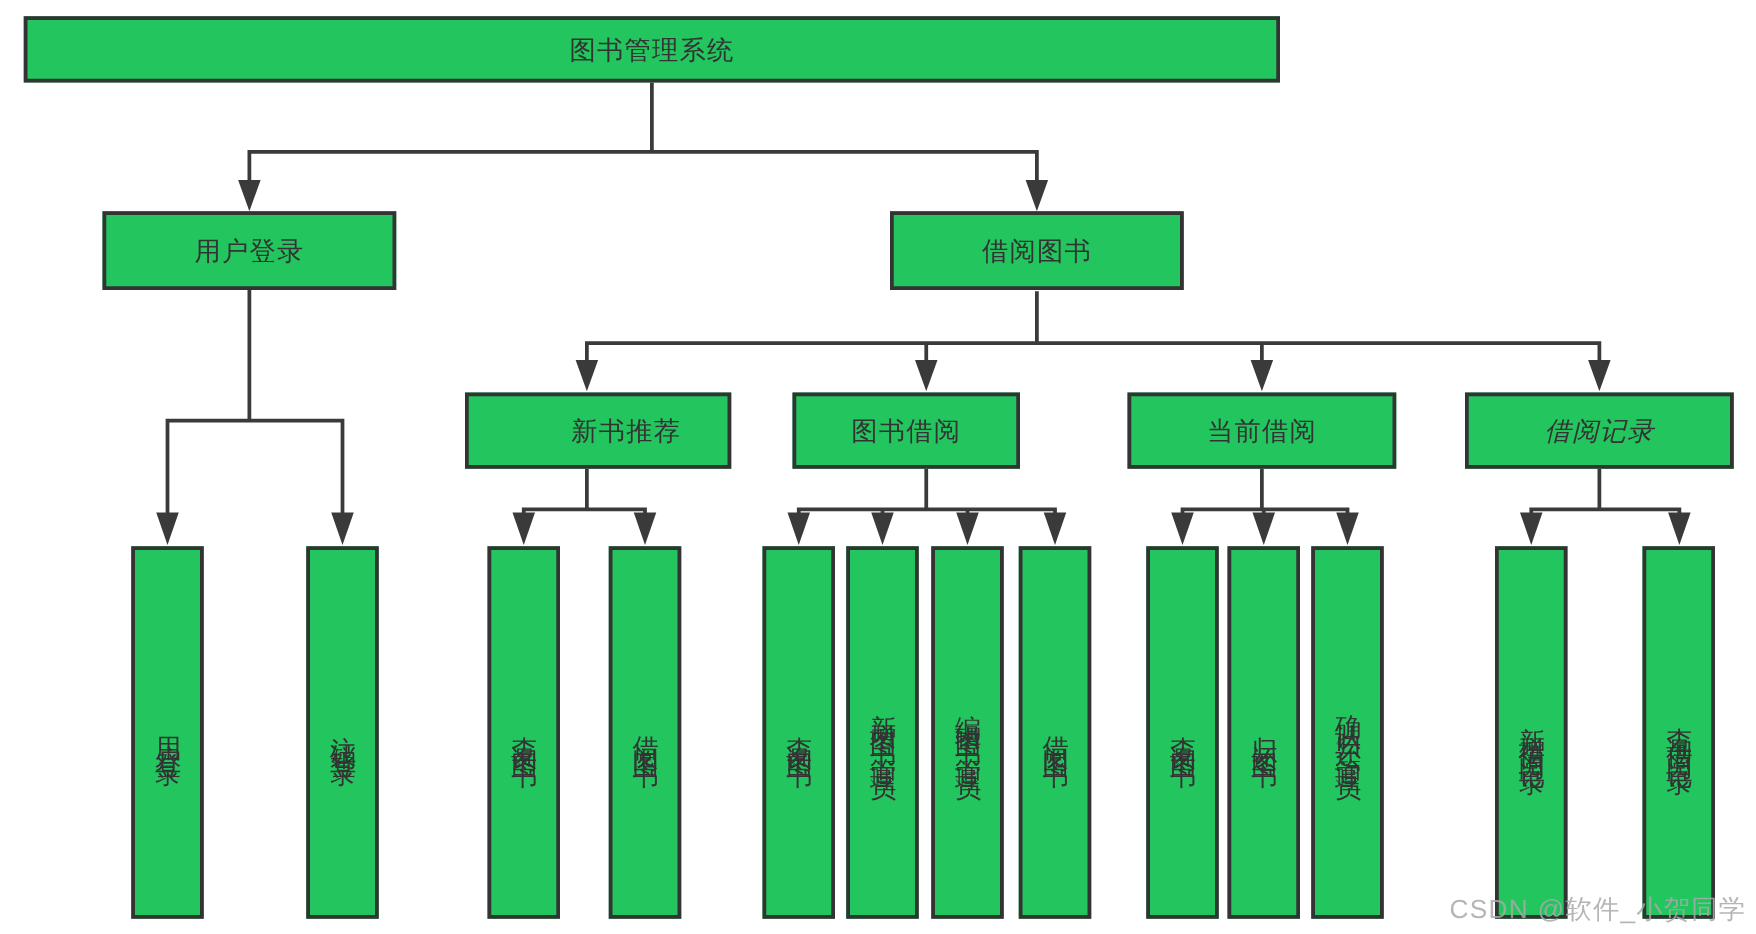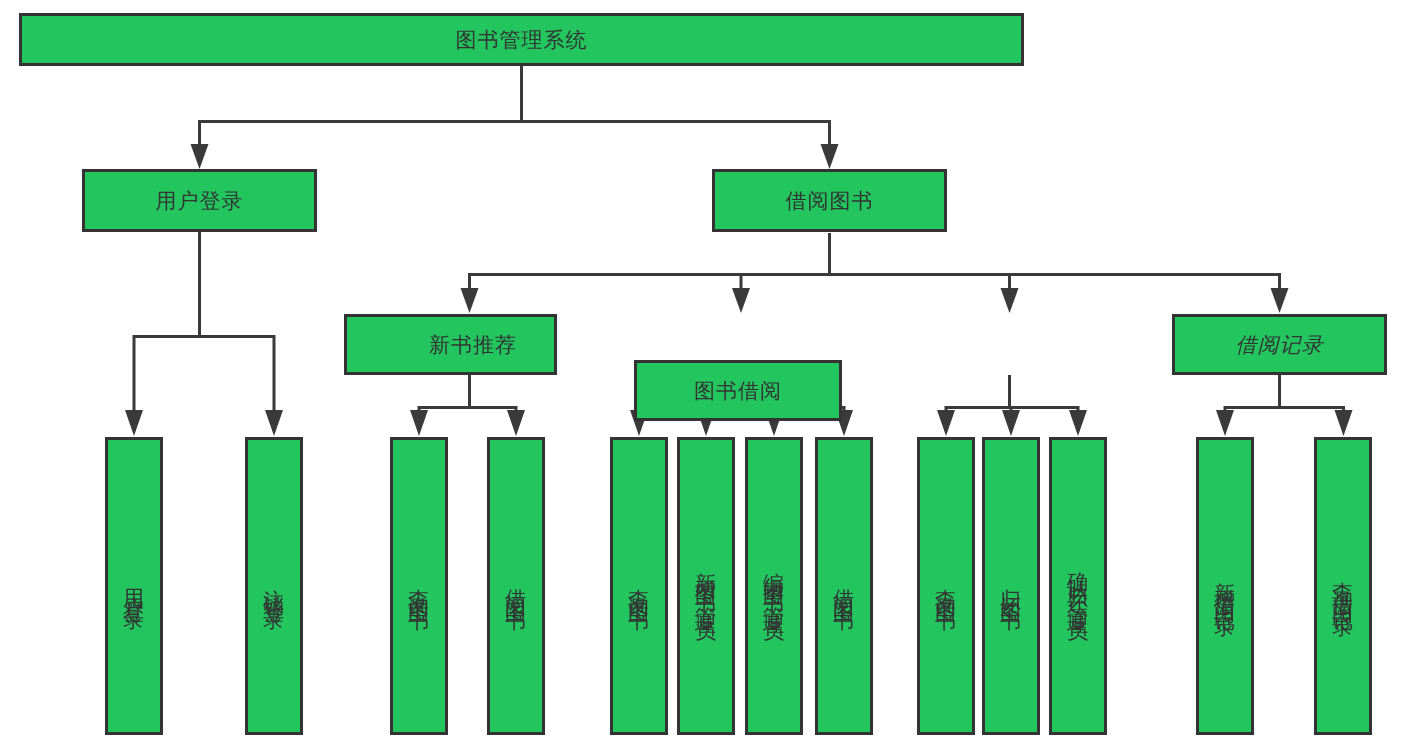--- a/index.html
+++ b/index.html
@@ -97,22 +97,23 @@
     <polygon points="1069,410 1087,410 1078,436"></polygon>
     <polygon points="1216,410 1234,410 1225,436"></polygon>
     <polygon points="1334.5,410 1352.5,410 1343.5,436"></polygon>
   </svg>
 
   <div class="box hbox" style="left:19px; top:13px; width:1005px; height:53px;">图书管理系统</div>
 
   <div class="box hbox l2" style="left:82px; width:235px;">用户登录</div>
   <div class="box hbox l2" style="left:712px; width:235px;">借阅图书</div>
 
-  <div class="box hbox l3" style="left:344px; width:213px;padding-left:45px;">新书推荐</div>
-  <div class="box hbox l3" style="left:634px; width:208px;margin-top:46px;">图书借阅</div>
+  <div class="box hbox l3" style="left:372px; width:213px;padding-left:45px;">新书推荐</div>
+  <div class="box hbox l3" style="left:634px; width:182px;">图书借阅</div>
+  <div class="box hbox l3" style="left:902px; width:215px;">当前借阅</div>
   <div class="box hbox l3" style="left:1172px; width:215px;font-style:italic;">借阅记录</div>
 
   <div class="box vbox" style="left:105px;">
     <span class="vtext">用户登录</span>
   </div>
   <div class="box vbox" style="left:245px;">
     <span class="vtext">注销登录</span>
   </div>
 
   <div class="box vbox" style="left:390px;">
@@ -145,13 +146,14 @@
     <span class="vtext">确认归还（管理员）</span>
   </div>
 
   <div class="box vbox" style="left:1196px;">
     <span class="vtext">新增借阅记录</span>
   </div>
   <div class="box vbox" style="left:1314px;">
     <span class="vtext">查询借阅记录</span>
   </div>
 
+  <div id="watermark">CSDN @软件_小贺同学</div>
 </div>
 
 </body></html>

